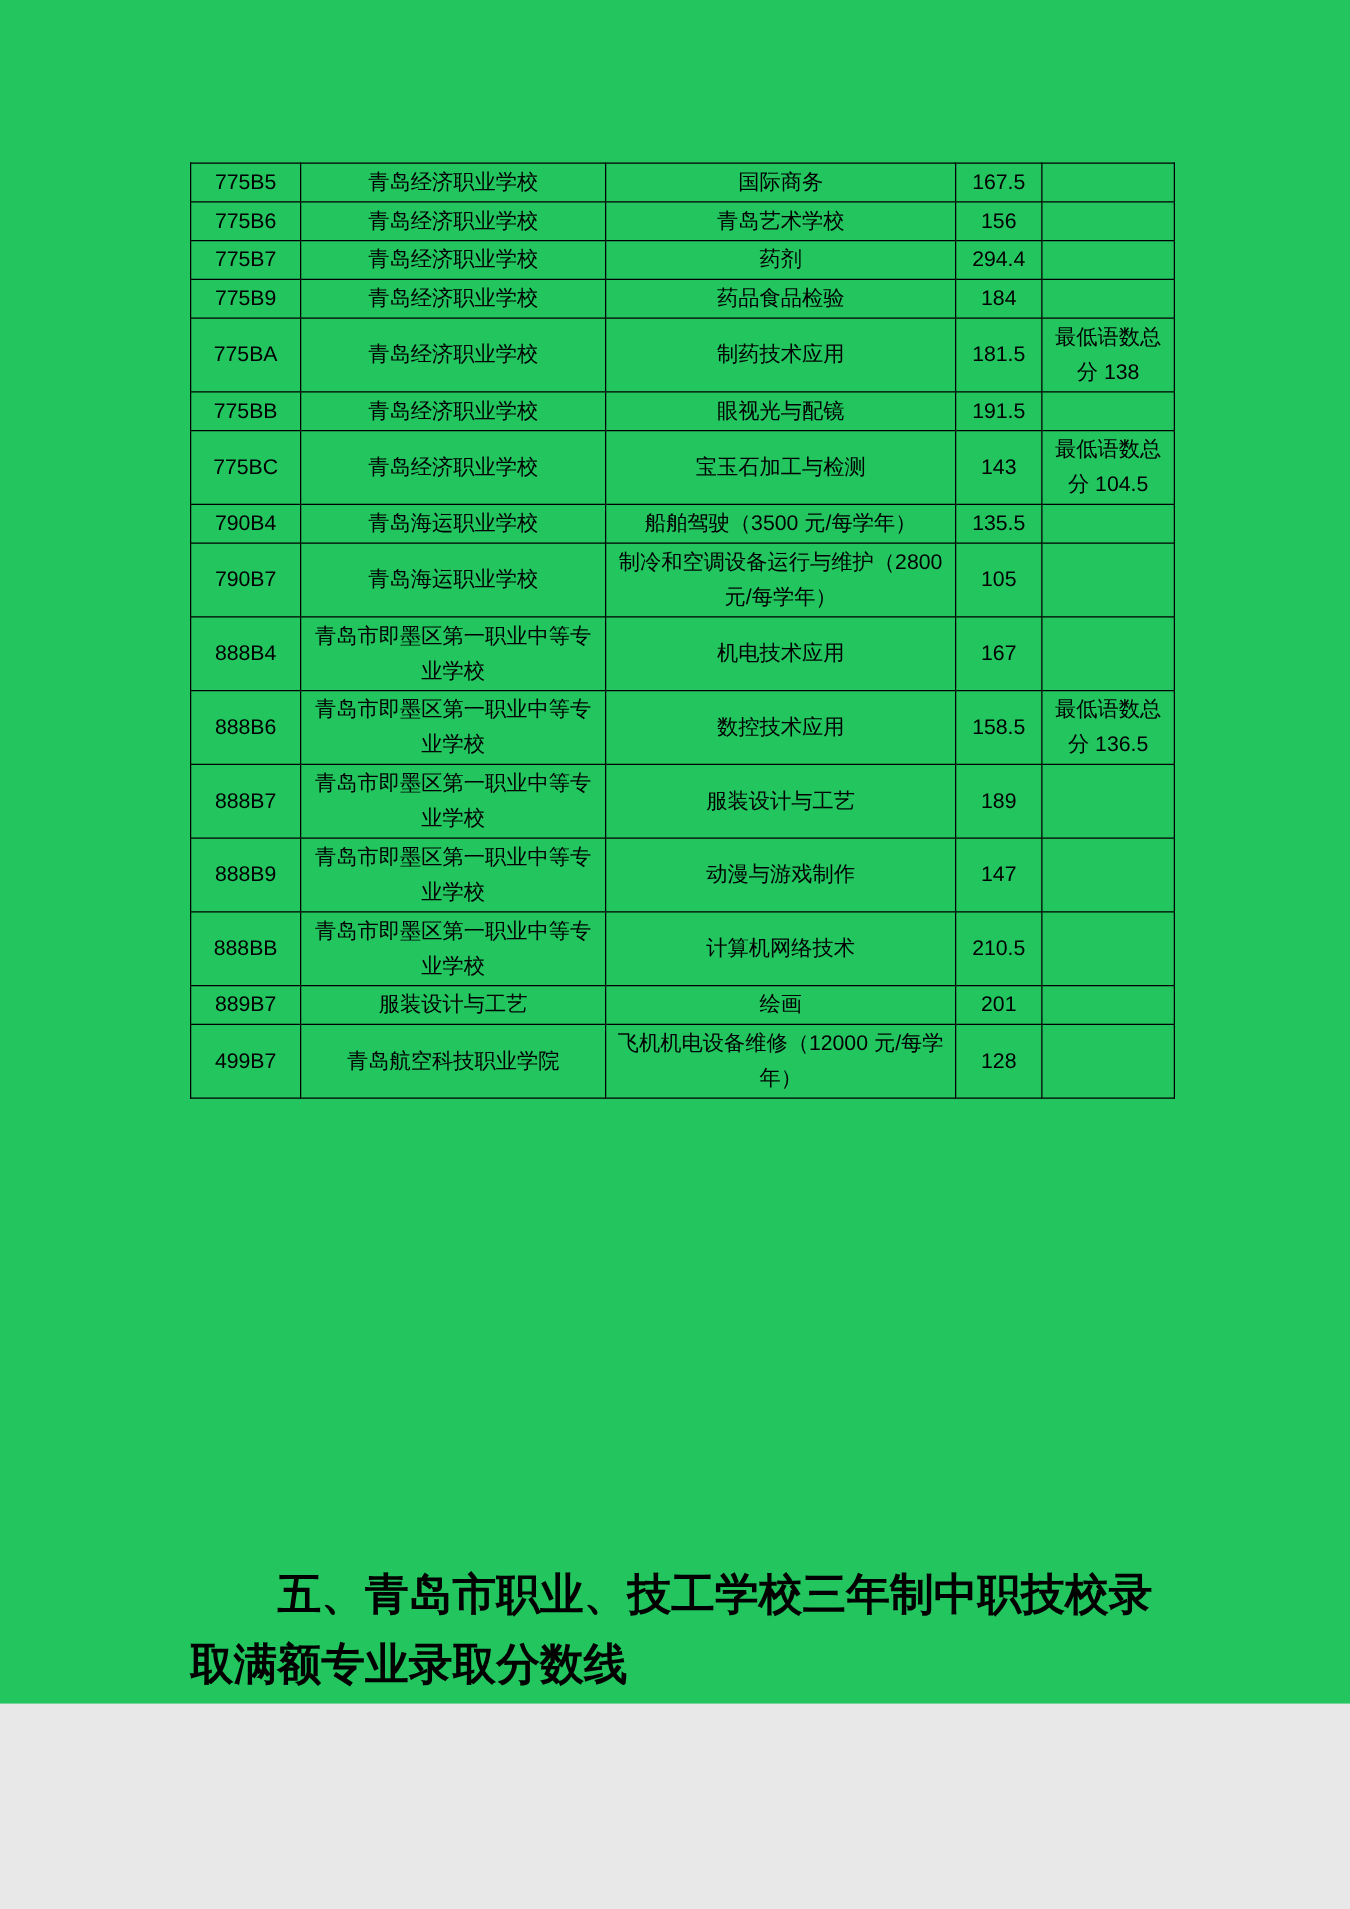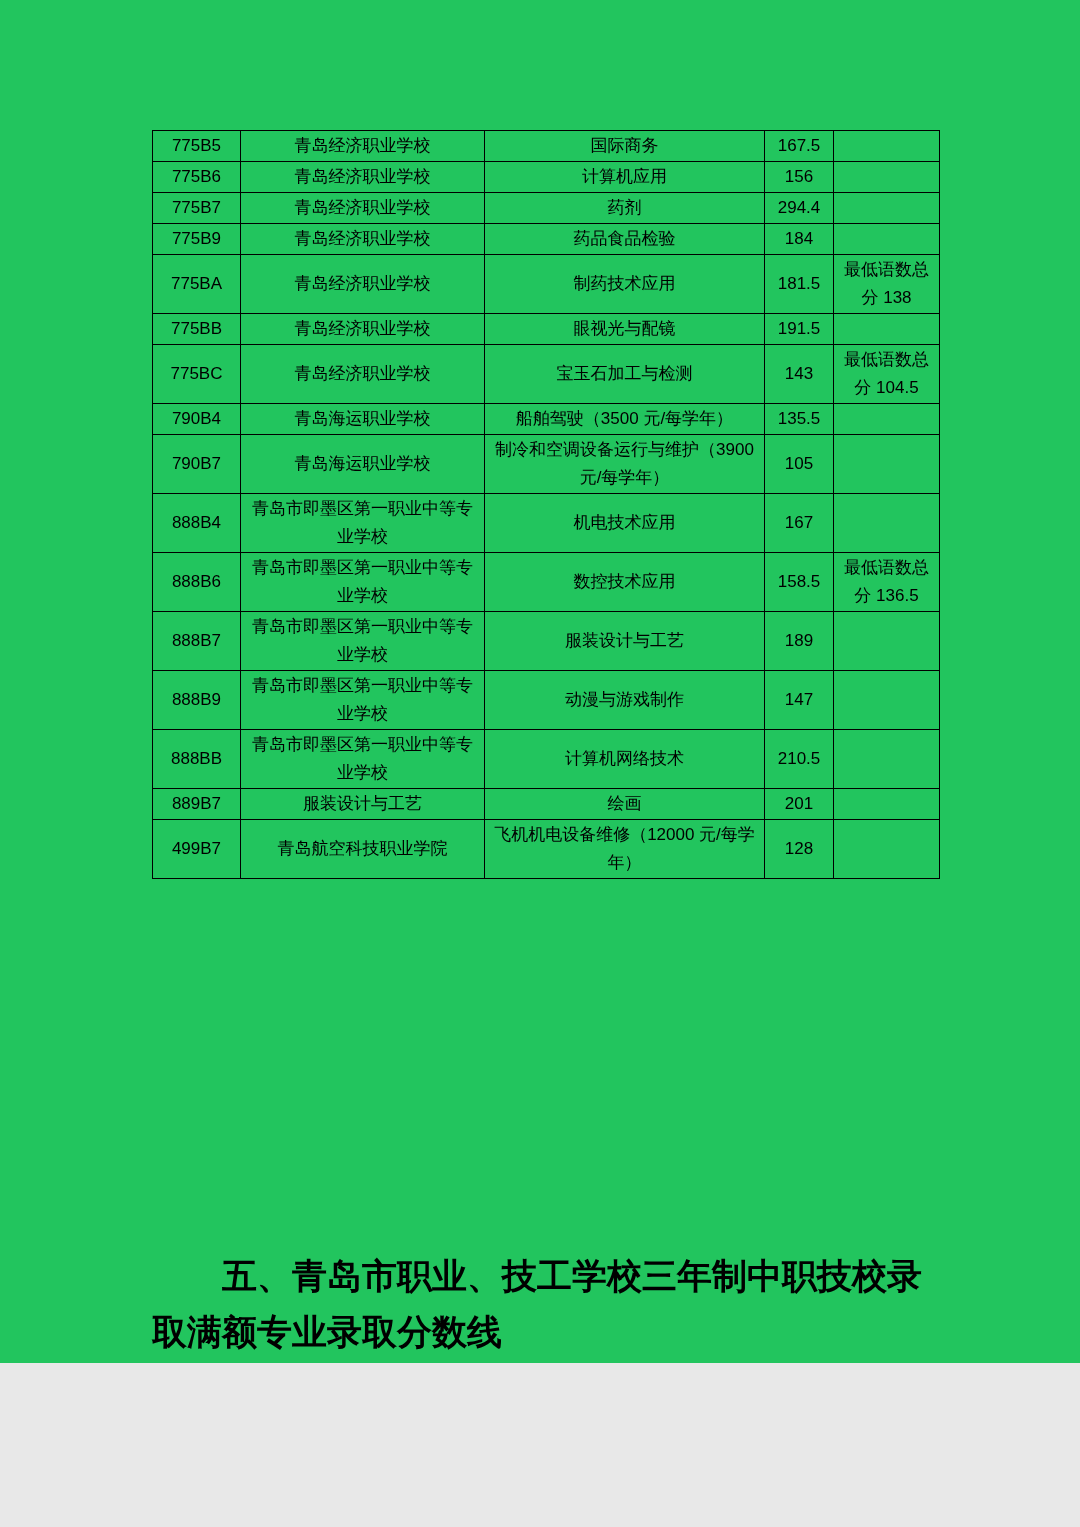--- a/index.html
+++ b/index.html
@@ -87,21 +87,21 @@
         <tr>
           <td class="col-code">775B5</td>
           <td class="col-school">青岛经济职业学校</td>
           <td class="col-major">国际商务</td>
           <td class="col-score">167.5</td>
           <td class="col-note"></td>
         </tr>
         <tr>
           <td class="col-code">775B6</td>
           <td class="col-school">青岛经济职业学校</td>
-          <td class="col-major">计算机应用</td>
+          <td class="col-major">青岛艺术学校</td>
           <td class="col-score">156</td>
           <td class="col-note"></td>
         </tr>
         <tr>
           <td class="col-code">775B7</td>
           <td class="col-school">青岛经济职业学校</td>
           <td class="col-major">药剂</td>
           <td class="col-score">294.4</td>
           <td class="col-note"></td>
         </tr>
@@ -136,21 +136,21 @@
         <tr>
           <td class="col-code">790B4</td>
           <td class="col-school">青岛海运职业学校</td>
           <td class="col-major">船舶驾驶（3500 元/每学年）</td>
           <td class="col-score">135.5</td>
           <td class="col-note"></td>
         </tr>
         <tr>
           <td class="col-code">790B7</td>
           <td class="col-school">青岛海运职业学校</td>
-          <td class="col-major">制冷和空调设备运行与维护（3900 元/每学年）</td>
+          <td class="col-major">制冷和空调设备运行与维护（2800 元/每学年）</td>
           <td class="col-score">105</td>
           <td class="col-note"></td>
         </tr>
         <tr>
           <td class="col-code">888B4</td>
           <td class="col-school">青岛市即墨区第一职业中等专业学校</td>
           <td class="col-major">机电技术应用</td>
           <td class="col-score">167</td>
           <td class="col-note"></td>
         </tr>

